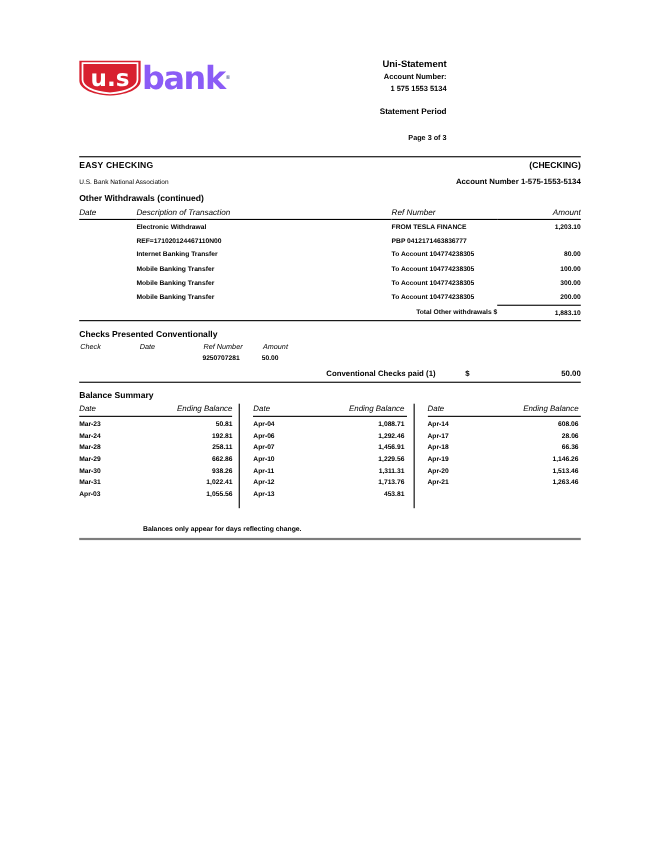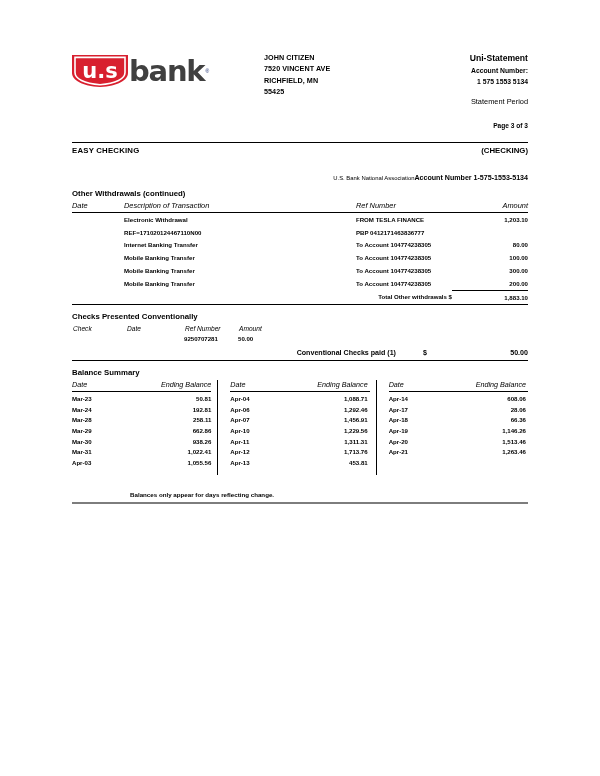--- a/index.html
+++ b/index.html
@@ -50,21 +50,21 @@
     width: 56px;
     height: 32px;
   }
   .logo-shield svg { display: block; }
   .logo-bank {
     font-family: "DejaVu Sans", sans-serif;
     font-weight: bold;
     font-size: 29px;
     line-height: 29px;
     letter-spacing: -1.2px;
-    color: #404040;
+    color: #8b5cf6;
     margin-left: 1px;
   }
   .logo-tm {
     font-size: 5px;
     color: #11246b;
     align-self: flex-start;
     margin-top: 14px;
     margin-left: 1px;
   }
   .addr-block {
@@ -89,21 +89,21 @@
     line-height: 13px;
   }
   .meta-line {
     font-size: 6.8px;
     font-weight: bold;
     line-height: 11px;
   }
   .meta-gap { height: 9px; }
   .meta-period {
     font-size: 7.4px;
-    font-weight: normal;
+    font-weight: bold;
     line-height: 12px;
   }
   .meta-page {
     font-size: 6.6px;
     font-weight: bold;
     line-height: 11px;
     margin-top: 12px;
   }
 
   
@@ -126,23 +126,23 @@
     font-size: 7.8px;
     font-weight: bold;
     letter-spacing: 0.2px;
   }
   .acct-cont {
     font-size: 7.8px;
     font-weight: bold;
   }
   .acct-row2 {
     display: flex;
-    justify-content: flex-end;
+    justify-content: space-between;
     align-items: baseline;
-    margin-top: 19px;
+    margin-top: 6px;
   }
   .acct-sub {
     font-size: 5.9px;
   }
   .acct-num {
     font-size: 7.1px;
     font-weight: bold;
   }
 
   .section-title {
@@ -287,25 +287,20 @@
               <path d="M0 0 H56 V18 C56 25 46 31 28 32 C10 31 0 25 0 18 Z" fill="#d8202f"></path>
               <path d="M3 2.4 H53 V17.6 C53 23.6 44 28.8 28 29.8 C12 28.8 3 23.6 3 17.6 Z" fill="none" stroke="#ffffff" stroke-width="1.6"></path>
               <text x="28" y="23" text-anchor="middle" font-family="DejaVu Sans, sans-serif" font-size="21" font-weight="bold" fill="#ffffff">u.s</text>
             </svg>
           </div>
           <div class="logo-bank">bank</div>
           <div class="logo-tm">®</div>
         </div>
       </div>
 
-      <div class="addr-block">
-        <div class="addr-line">JOHN CITIZEN</div>
-        <div class="addr-line">7520 VINCENT AVE</div>
-        <div class="addr-line">RICHFIELD, MN 55425</div>
-      </div>
 
       <div class="meta-block">
         <div class="meta-title">Uni-Statement</div>
         <div class="meta-line">Account Number:</div>
         <div class="meta-line">1 575 1553 5134</div>
         <div class="meta-gap"></div>
         <div class="meta-period">Statement Period</div>
         <div class="meta-page">Page 3 of 3</div>
       </div>
     </div>

